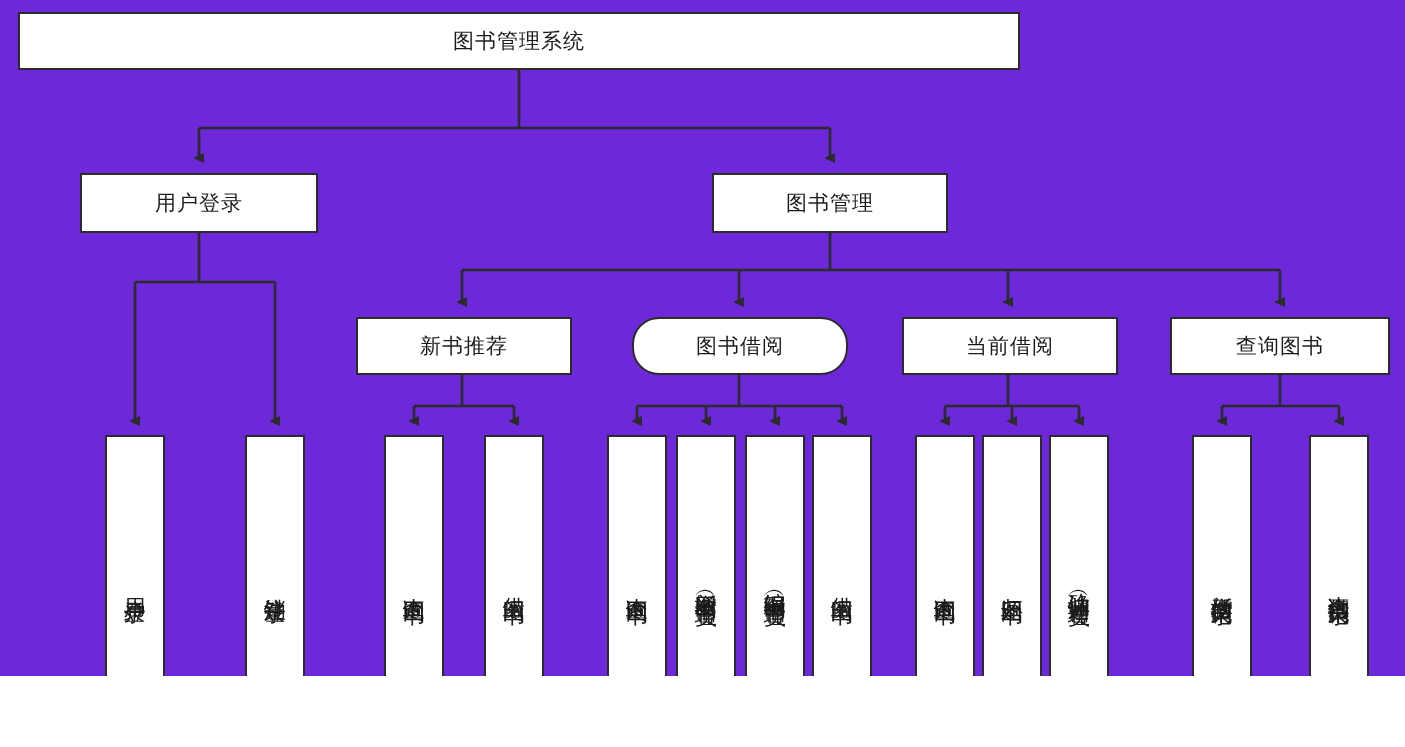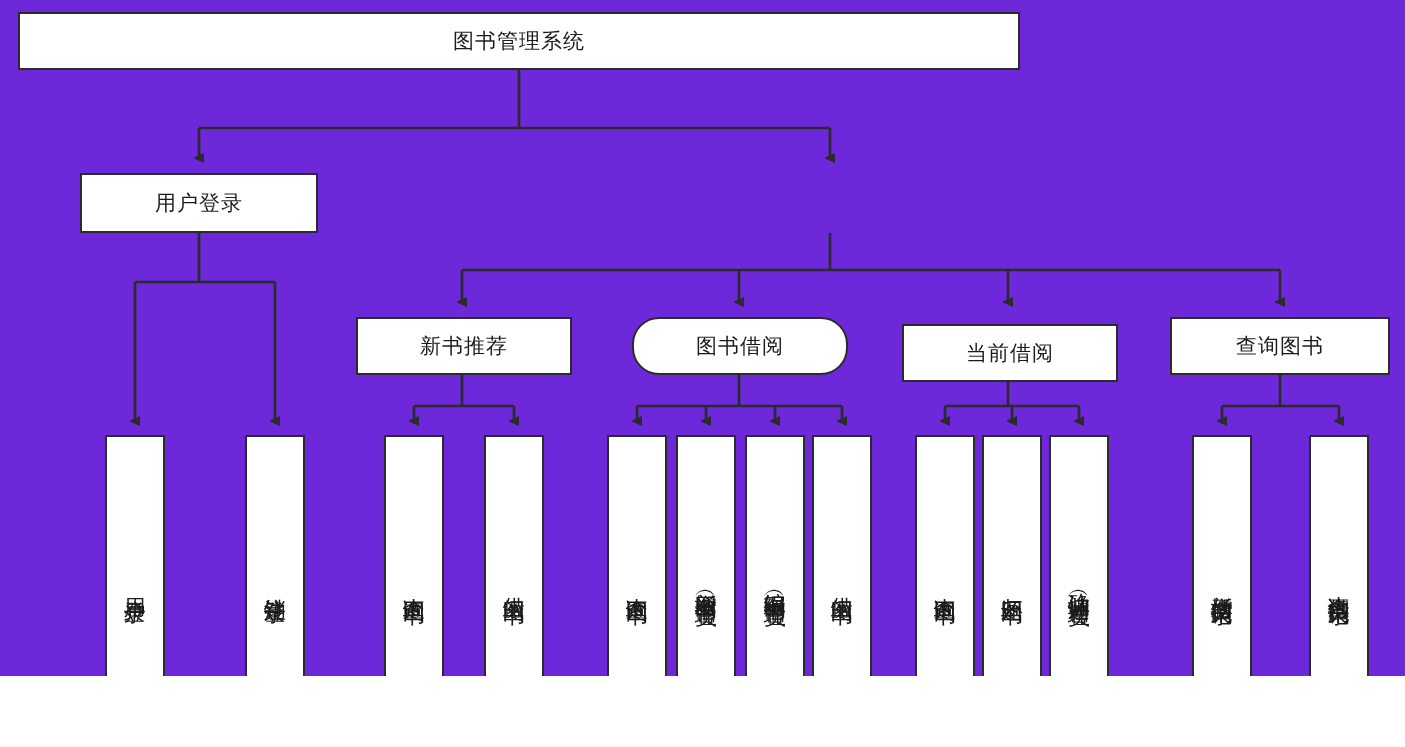--- a/index.html
+++ b/index.html
@@ -120,28 +120,31 @@
     </g>
   </svg>
 
   <div class="node" style="left:18px; top:12px; width:1002px; height:58px;">
     <span class="label">图书管理系统</span>
   </div>
 
   <div class="node" style="left:80px; top:173px; width:238px; height:60px;">
     <span class="label">用户登录</span>
   </div>
+  <div class="node" style="left:712px; top:173px; width:236px; height:60px;">
+    <span class="label">图书管理</span>
+  </div>
 
   <div class="node" style="left:356px; top:317px; width:216px; height:58px;">
     <span class="label">新书推荐</span>
   </div>
   <div class="node" style="left:632px; top:317px; width:216px; height:58px;border-radius:27px;">
     <span class="label">图书借阅</span>
   </div>
-  <div class="node" style="left:902px; top:324px; width:216px; height:58px;">
+  <div class="node" style="left:902px; top:317px; width:216px; height:58px;">
     <span class="label">当前借阅</span>
   </div>
   <div class="node" style="left:1170px; top:317px; width:220px; height:58px;">
     <span class="label">查询图书</span>
   </div>
 
   <div class="node vertical" style="left:105px; top:435px; width:60px; height:298px;">
     <span class="label">用户登录</span>
   </div>
   <div class="node vertical" style="left:245px; top:435px; width:60px; height:298px;">

